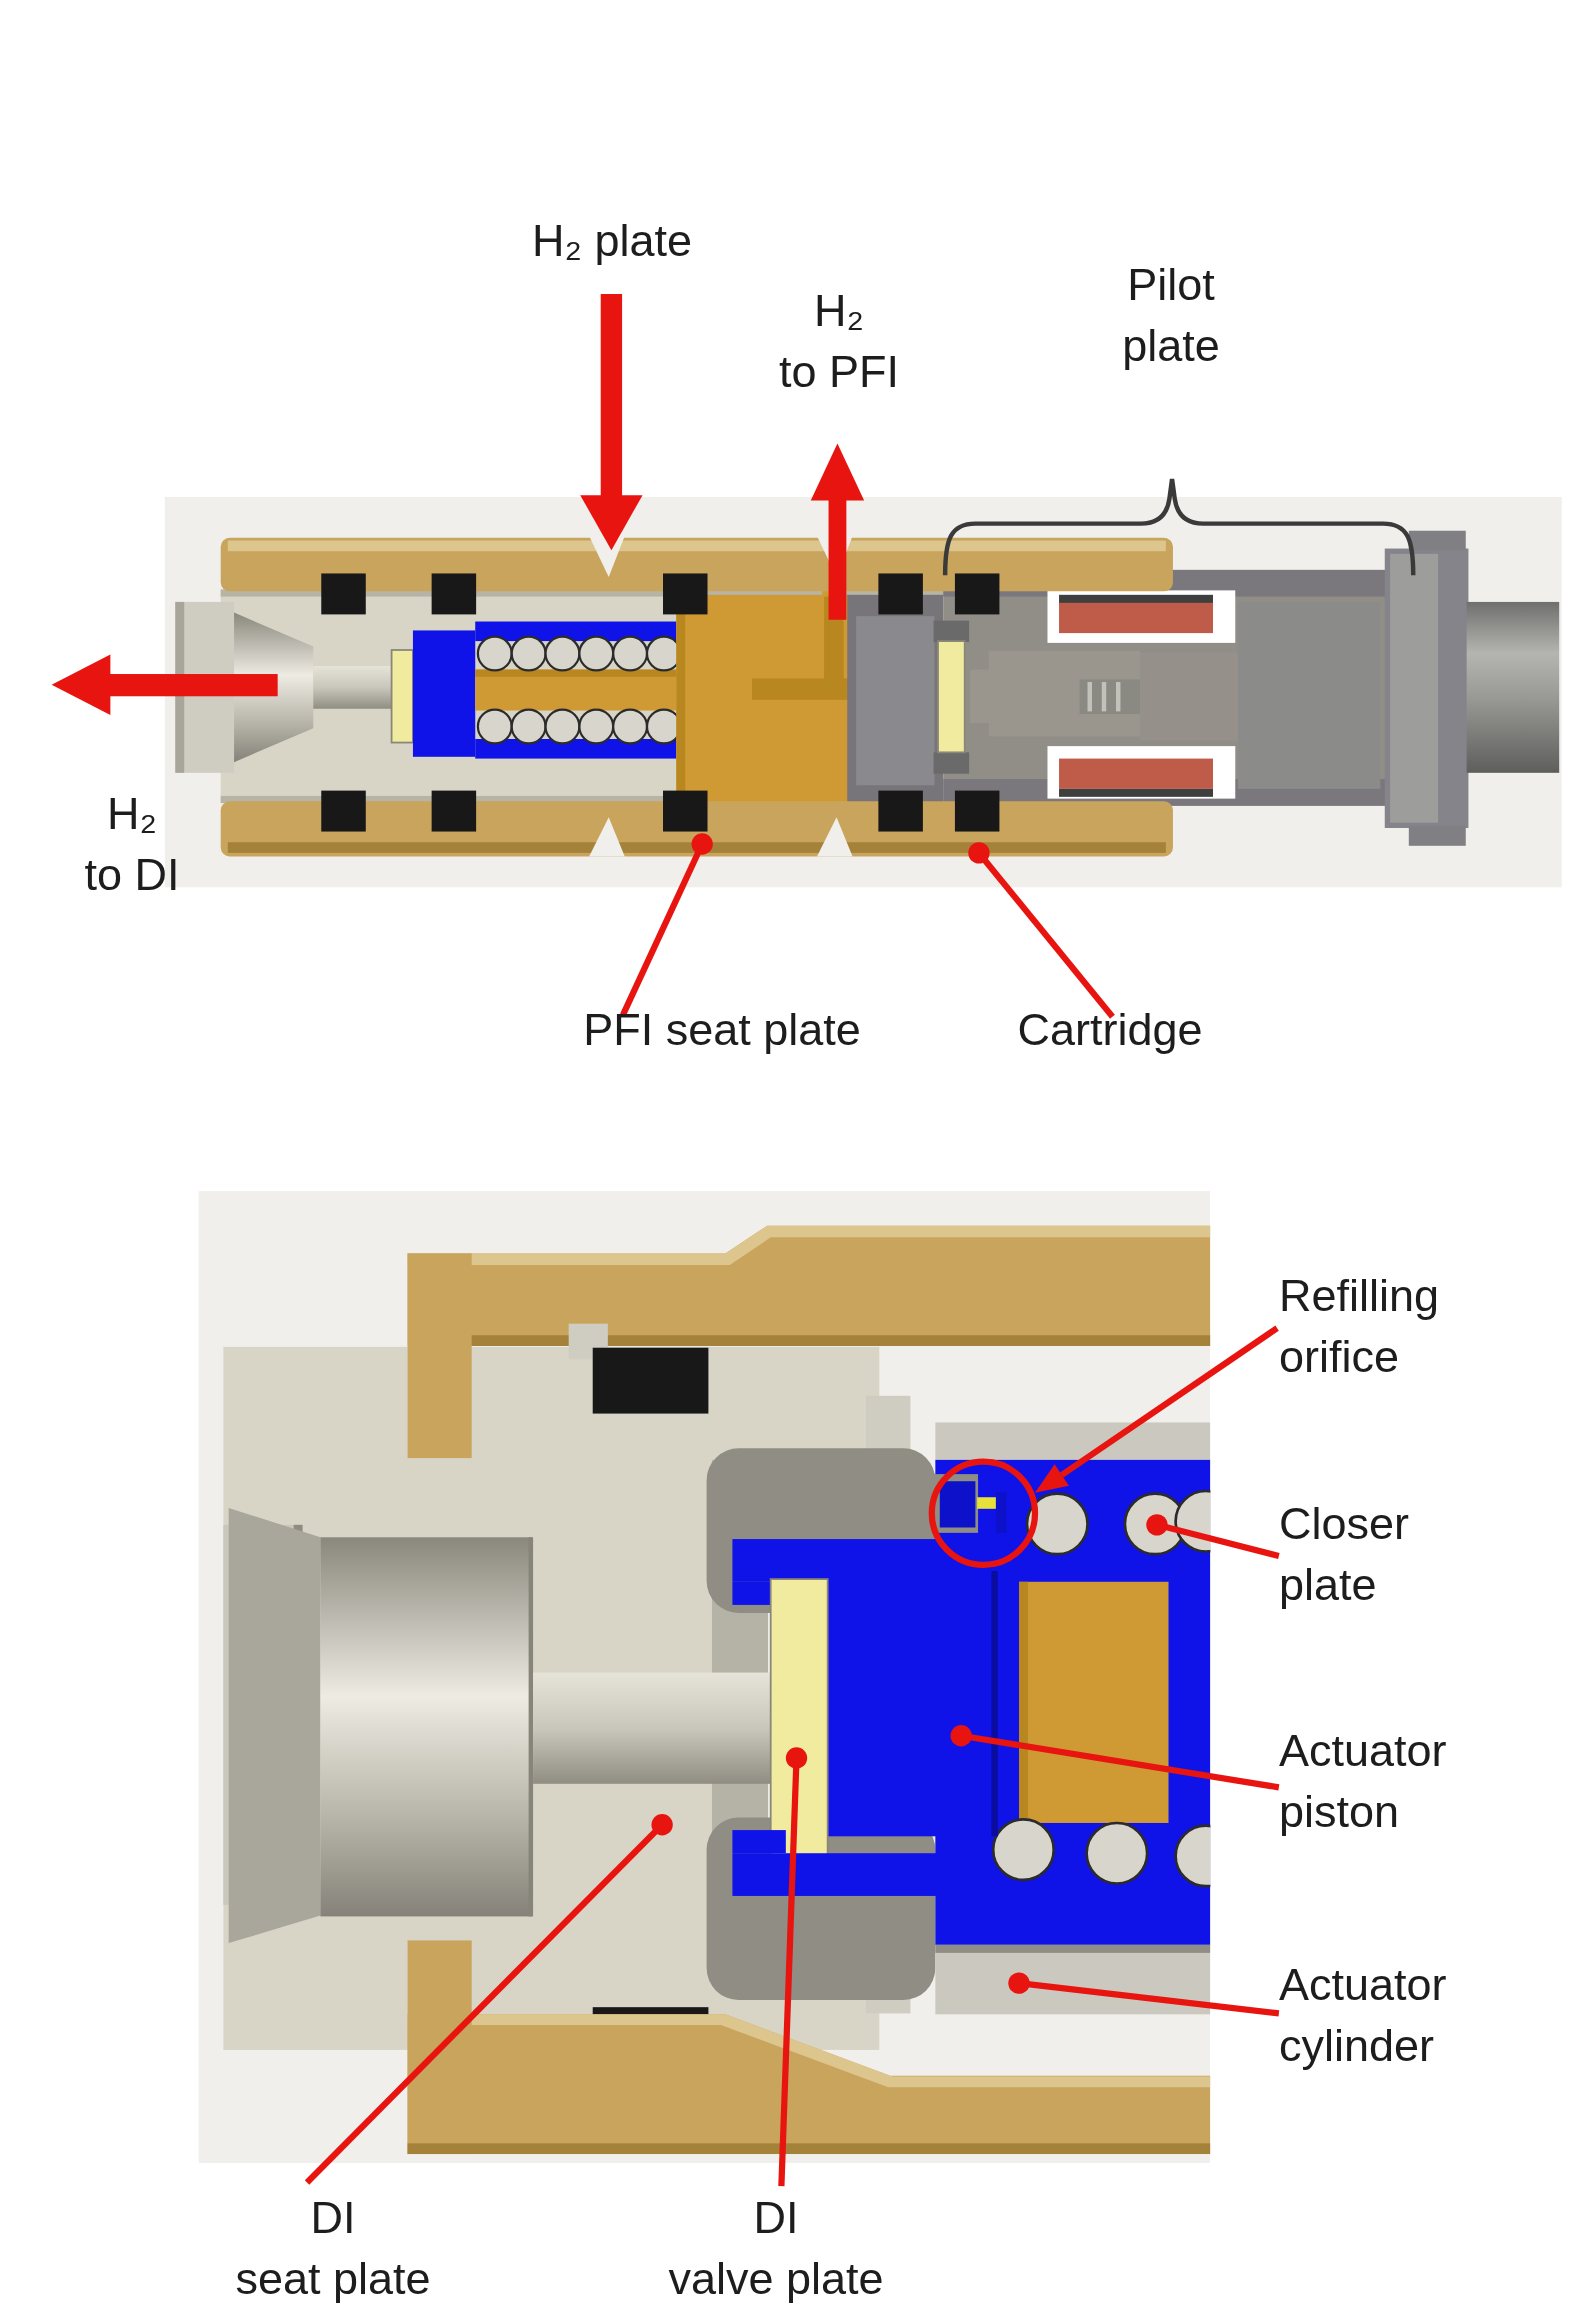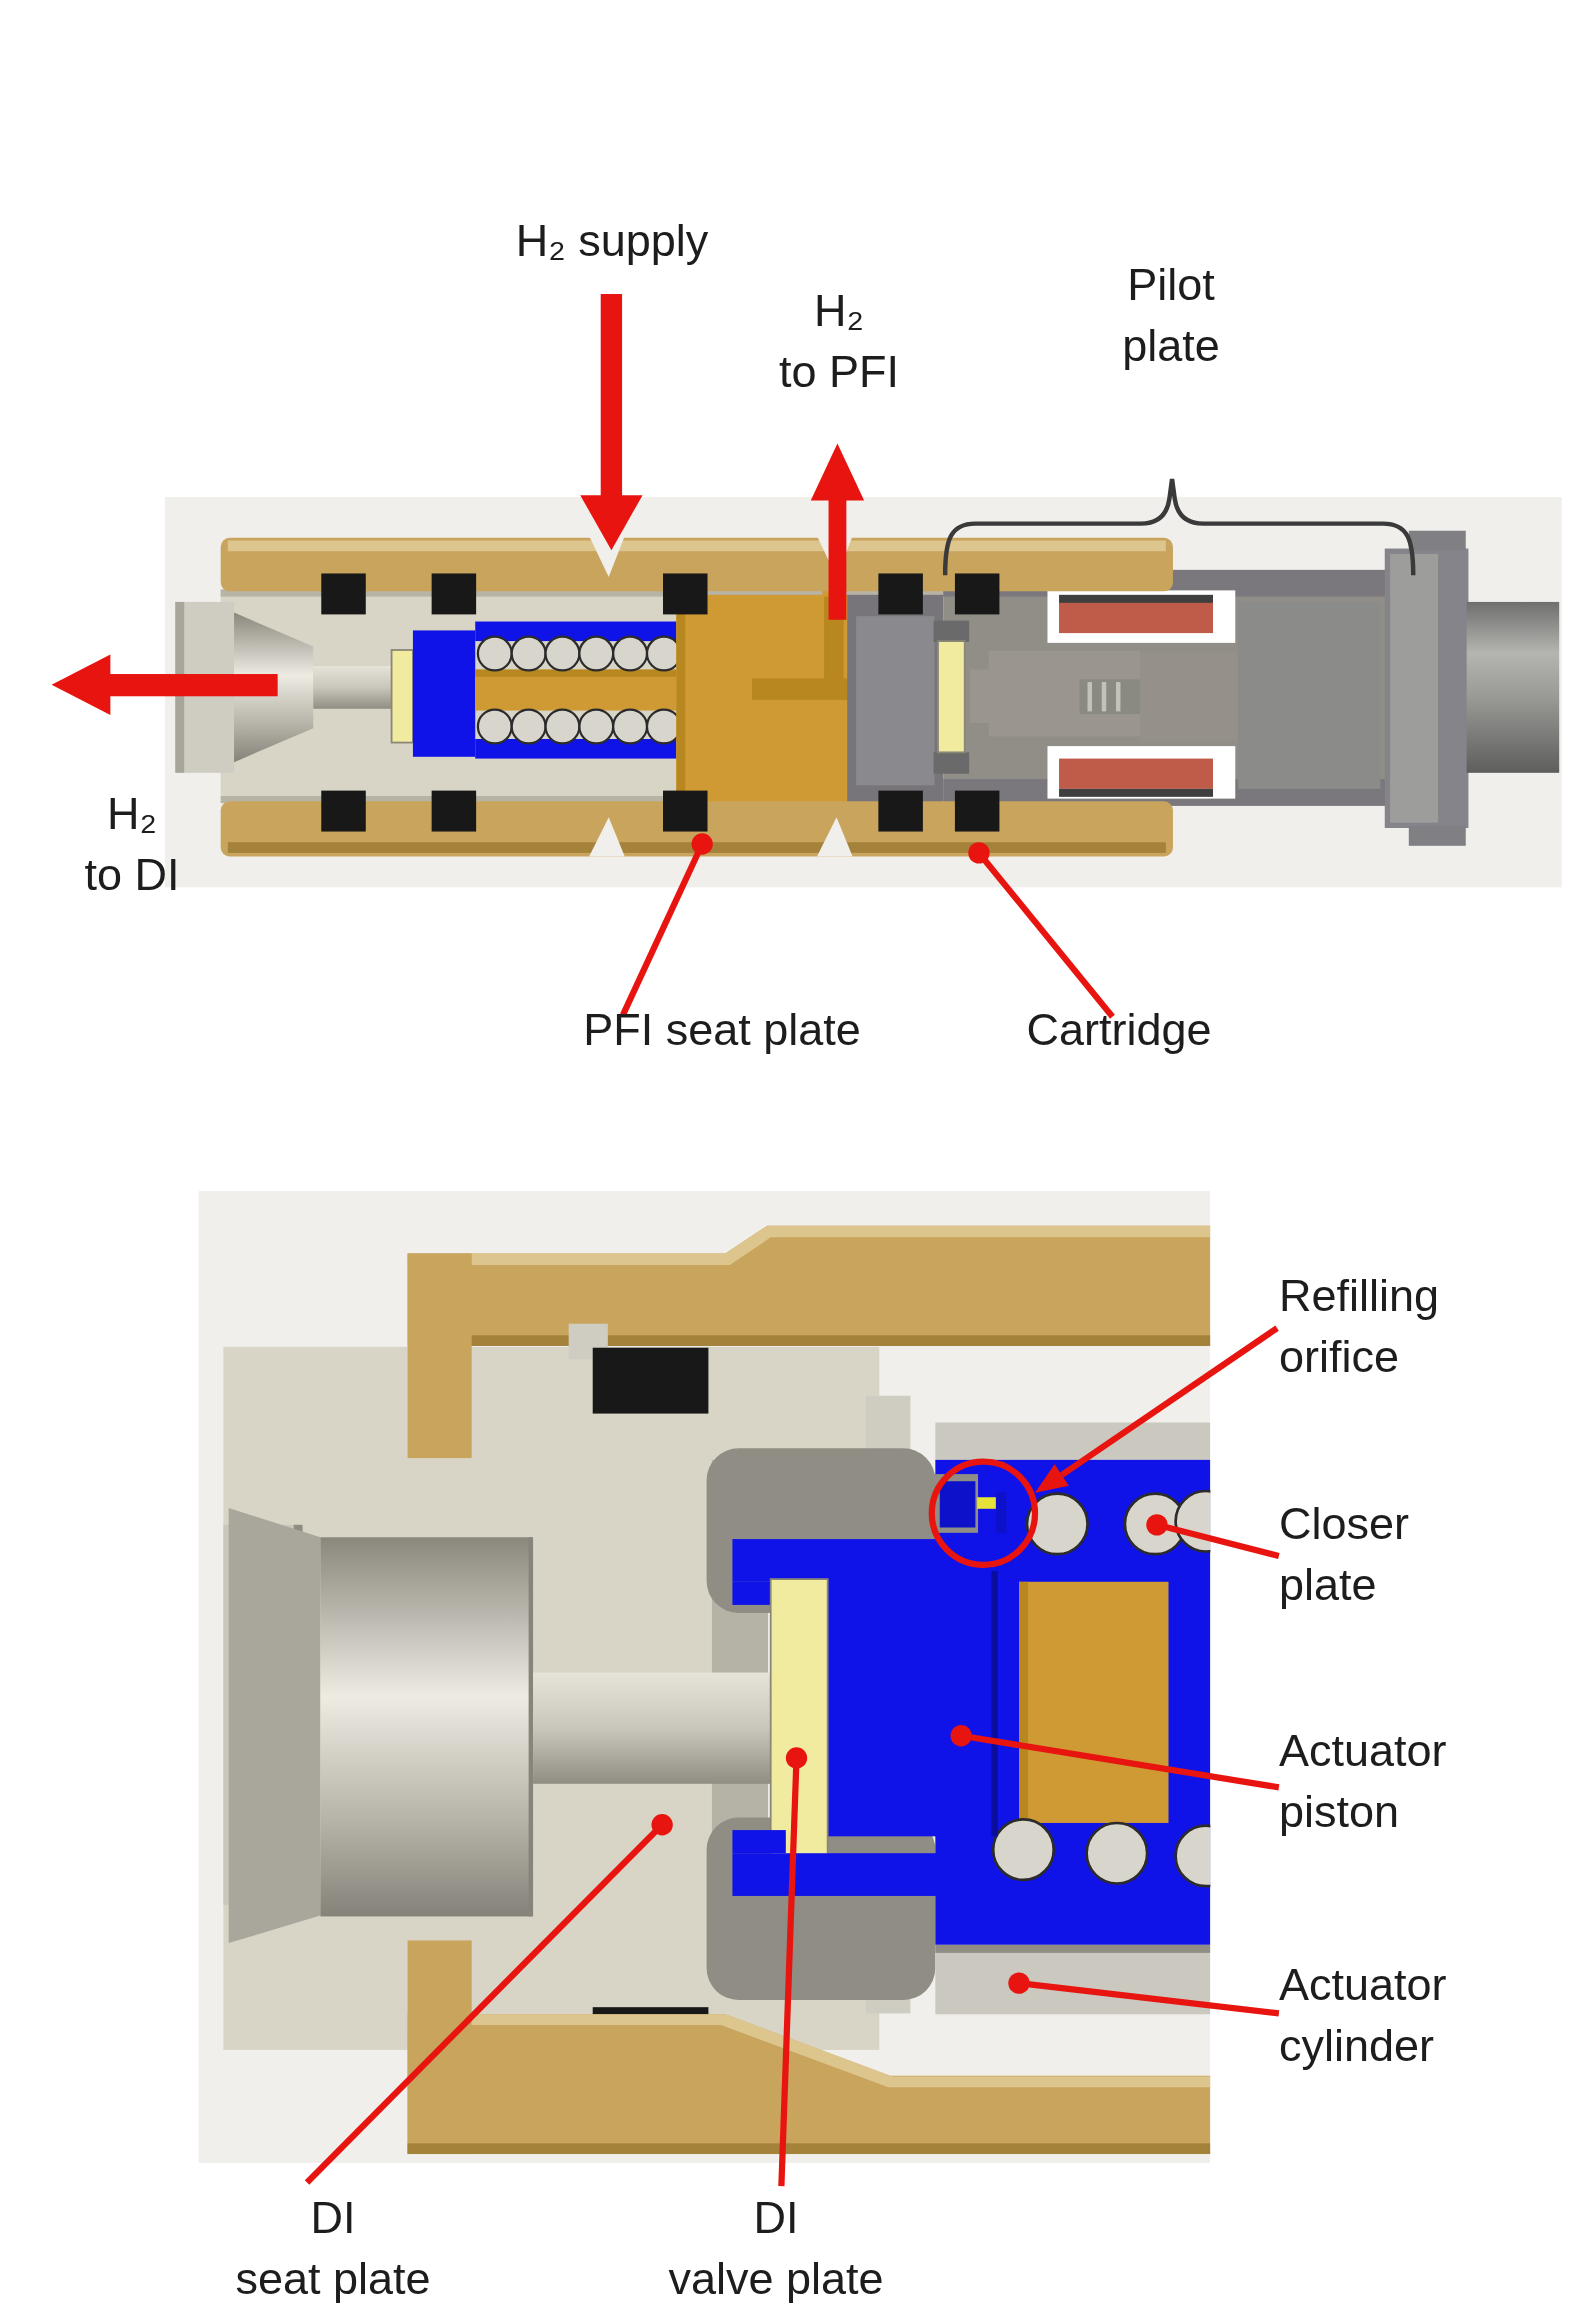--- a/index.html
+++ b/index.html
@@ -278,29 +278,29 @@
           <circle cx="744" cy="2050" r="12" stroke="none"></circle>
     </g>
 
     <g stroke="#e8140f" fill="#e8140f">
       <line x1="895" y1="1975" x2="878" y2="2456" stroke-width="7"></line>
           <circle cx="895" cy="1975" r="12" stroke="none"></circle>
     </g>
   </g>
 </svg>
 
-<div class="lbl" style="left:612px;top:211px;">H₂ supply</div>
+<div class="lbl" style="left:612px;top:211px;">H₂ plate</div>
 <div class="lbl" style="left:839px;top:281px;">H₂
 to PFI</div>
 <div class="lbl" style="left:1171px;top:255px;">Pilot
 plate</div>
 <div class="lbl" style="left:132px;top:784px;">H₂
 to DI</div>
 <div class="lbl" style="left:722px;top:1000px;">PFI seat plate</div>
-<div class="lbl" style="left:1110px;top:1000px;margin-left:9px;">Cartridge</div>
+<div class="lbl" style="left:1110px;top:1000px;">Cartridge</div>
 
 <div class="lbl left" style="left:1279px;top:1266px;">Refilling
 orifice</div>
 <div class="lbl left" style="left:1279px;top:1494px;">Closer
 plate</div>
 <div class="lbl left" style="left:1279px;top:1721px;">Actuator
 piston</div>
 <div class="lbl left" style="left:1279px;top:1955px;">Actuator
 cylinder</div>
 <div class="lbl" style="left:333px;top:2188px;">DI

